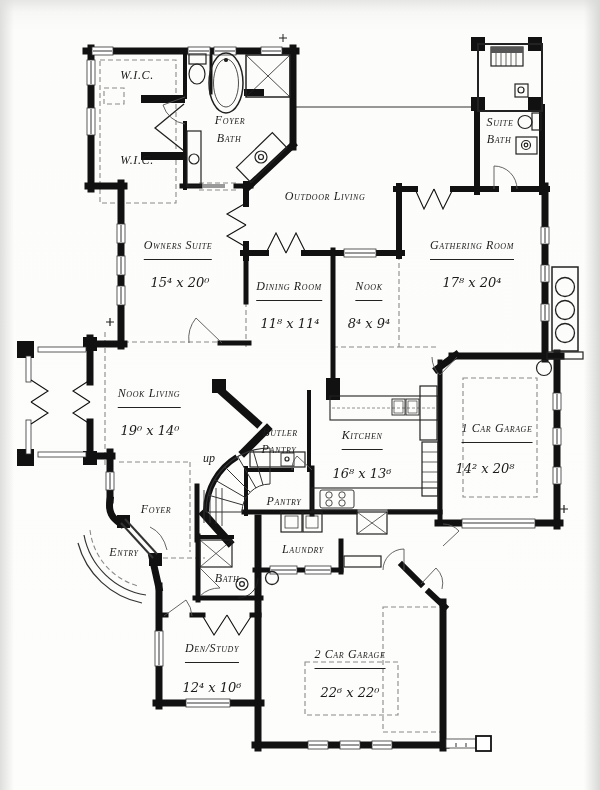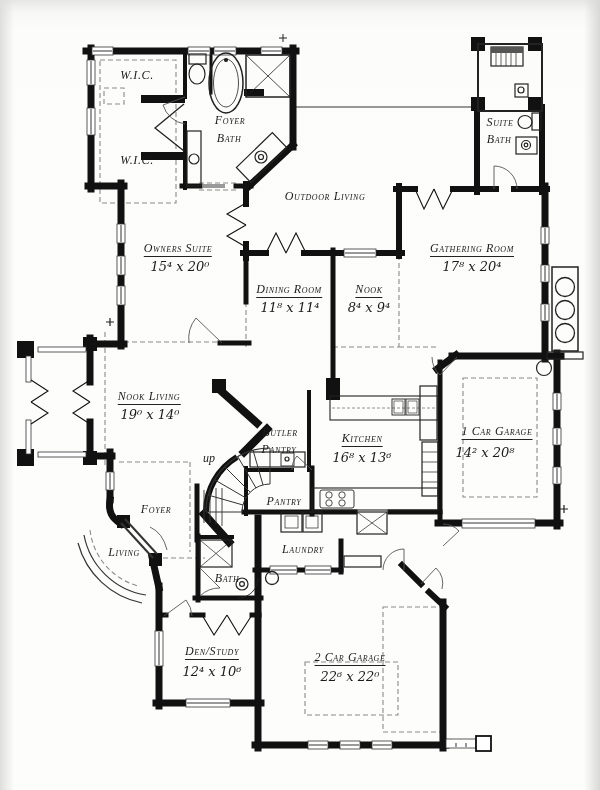--- a/index.html
+++ b/index.html
@@ -6,22 +6,22 @@
   .page{position:relative;width:600px;height:790px;overflow:hidden;
         background:linear-gradient(180deg,#e6e6e4 0,#f7f7f5 12px,#fcfcfa 30px,#fdfdfc 100%);
         font-family:"Liberation Serif",serif;color:#1c1c1c;font-style:italic;}
   .edge-l{position:absolute;left:0;top:0;bottom:0;width:14px;
         background:linear-gradient(90deg,#dededc,rgba(253,253,252,0));}
   .edge-r{position:absolute;right:0;top:0;bottom:0;width:16px;
         background:linear-gradient(270deg,#d8d8d6,rgba(253,253,252,0));}
   svg{position:absolute;left:0;top:0;}
   .lbl{position:absolute;transform:translate(-50%,-50%);white-space:nowrap;
        font-variant:small-caps;font-size:12px;letter-spacing:.6px;color:#1b1b1b;}
-  .u{border-bottom:1.2px solid #222;padding-bottom:0;}
-  .dim{font-variant:normal;font-family:"DejaVu Serif",serif;font-size:13px;letter-spacing:0;}
+  .u{border-bottom:1.2px solid #222;padding-bottom:6px;}
+  .dim{font-variant:normal;font-family:"DejaVu Serif",serif;font-size:13px;letter-spacing:0;margin-top:16px;}
   .an{font-variant:normal;font-size:12px;letter-spacing:0;}
 </style>
 </head>
 <body>
 
 <div class="page">
   <div class="edge-l"></div>
   <div class="edge-r"></div>
 
   <svg width="600" height="790" viewBox="0 0 600 790">
@@ -375,21 +375,21 @@
   <div class="lbl dim" style="left:150px;top:414px">19⁰ x 14⁰</div>
   <div class="lbl" style="left:280px;top:432px">Butler</div>
   <div class="lbl" style="left:279px;top:449px">Pantry</div>
   <div class="lbl u" style="left:362px;top:439px">Kitchen</div>
   <div class="lbl dim" style="left:362px;top:457px">16⁸ x 13⁶</div>
   <div class="lbl u" style="left:497px;top:432px">1 Car Garage</div>
   <div class="lbl dim" style="left:485px;top:452px">14² x 20⁸</div>
 
   <div class="lbl an" style="left:209px;top:458px">up</div>
   <div class="lbl" style="left:156px;top:509px">Foyer</div>
-  <div class="lbl" style="left:124px;top:552px">Living</div>
+  <div class="lbl" style="left:124px;top:552px">Entry</div>
   <div class="lbl" style="left:284px;top:501px">Pantry</div>
   <div class="lbl" style="left:303px;top:549px">Laundry</div>
   <div class="lbl" style="left:227px;top:578px">Bath</div>
 
   <div class="lbl u" style="left:212px;top:652px">Den/Study</div>
   <div class="lbl dim" style="left:212px;top:671px">12⁴ x 10⁶</div>
   <div class="lbl u" style="left:350px;top:658px">2 Car Garage</div>
   <div class="lbl dim" style="left:350px;top:676px">22⁶ x 22⁰</div>
 </div>
 

